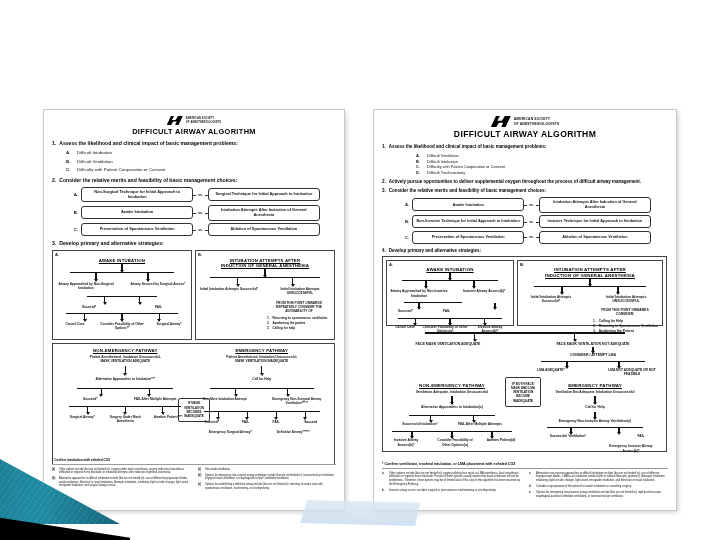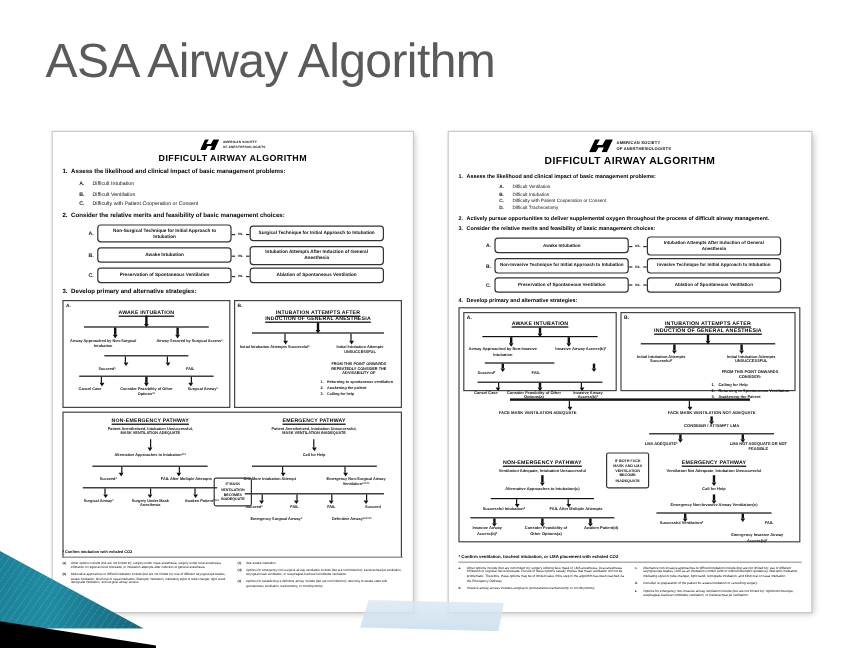--- a/index.html
+++ b/index.html
@@ -129,21 +129,20 @@
   #doc-left .fn-item{font-size:2.6px;line-height:1.35;}
   #doc-right .fn-item{font-size:2.7px;line-height:1.35;}
   .fn-k{font-weight:700;flex:0 0 5px;}
   .rule{height:.7px;background:#999;margin:2px 0 3px;}
 </style>
 </head>
 <body>
 
 <div id="slide">
 
-  <div id="slide-title">ASA Airway Algorithm</div>
 
   <div class="doc" id="doc-left">
     <div class="doc-inner">
 
       <div class="asa-logo">
         <div class="asa-mark"></div>
         <div class="asa-words">
           <div>AMERICAN SOCIETY</div>
           <div>OF ANESTHESIOLOGISTS</div>
         </div>

